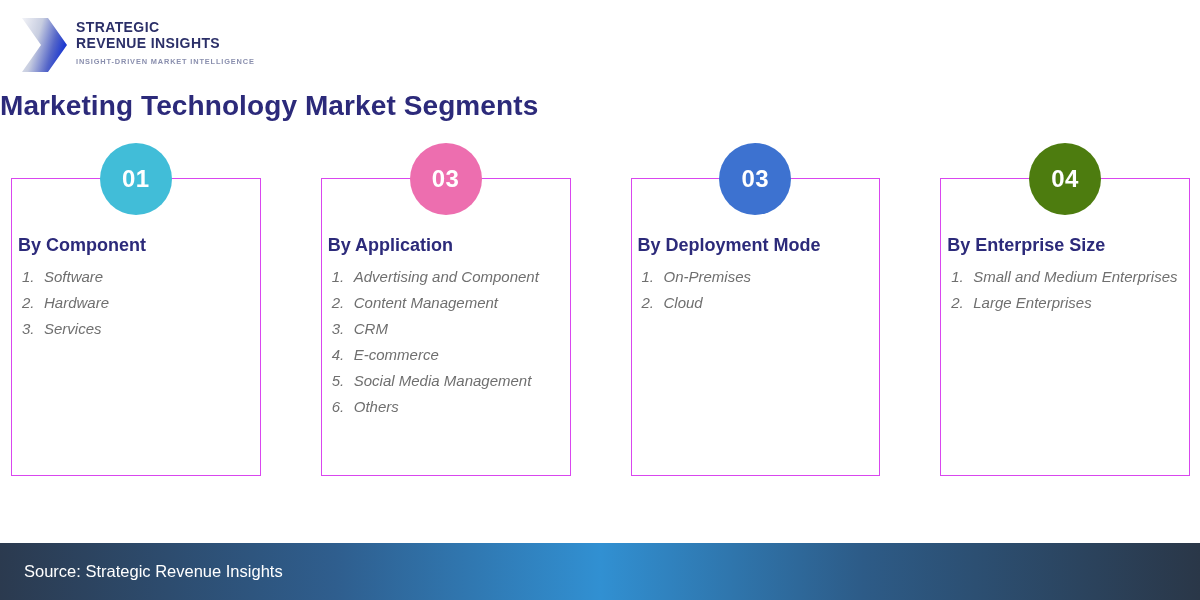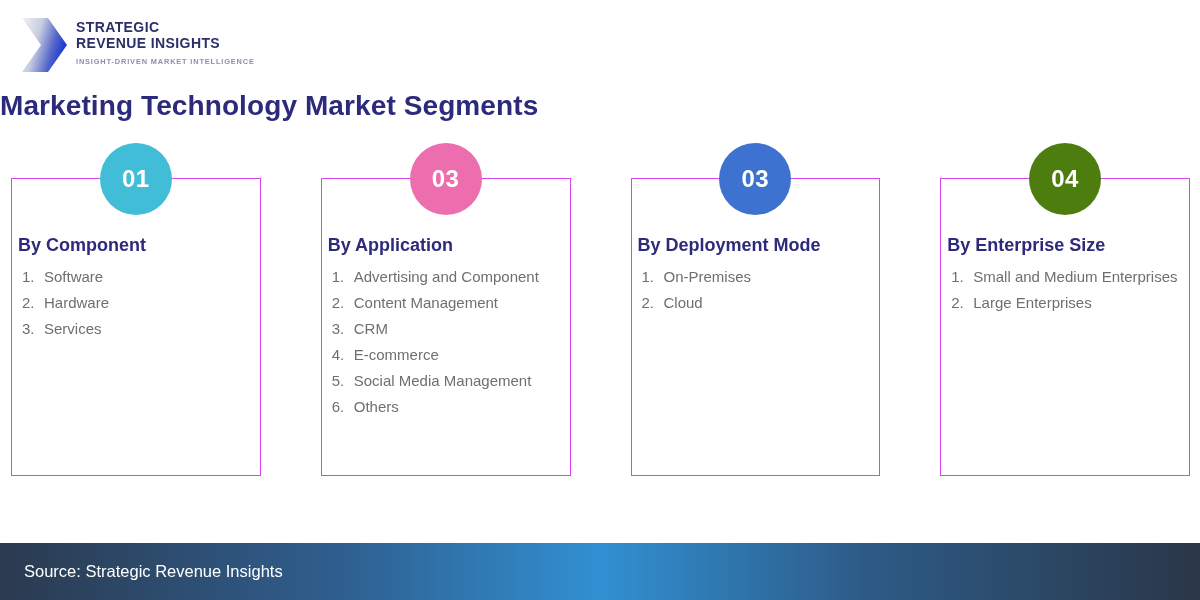--- a/index.html
+++ b/index.html
@@ -103,20 +103,21 @@
     text-align: left;
     font-size: 18px;
     font-weight: 700;
     color: #2c2a7a;
   }
   .card-list {
     margin: 8px 0 0 0;
     padding: 0 8px 0 10px;
     list-style: none;
     counter-reset: seg;
+    font-style: italic;
   }
   .card-list li {
     counter-increment: seg;
     position: relative;
     padding-left: 22px;
     margin-bottom: 1px;
     font-size: 15px;
     line-height: 1.67;
     color: #6f6f6f;
   }

